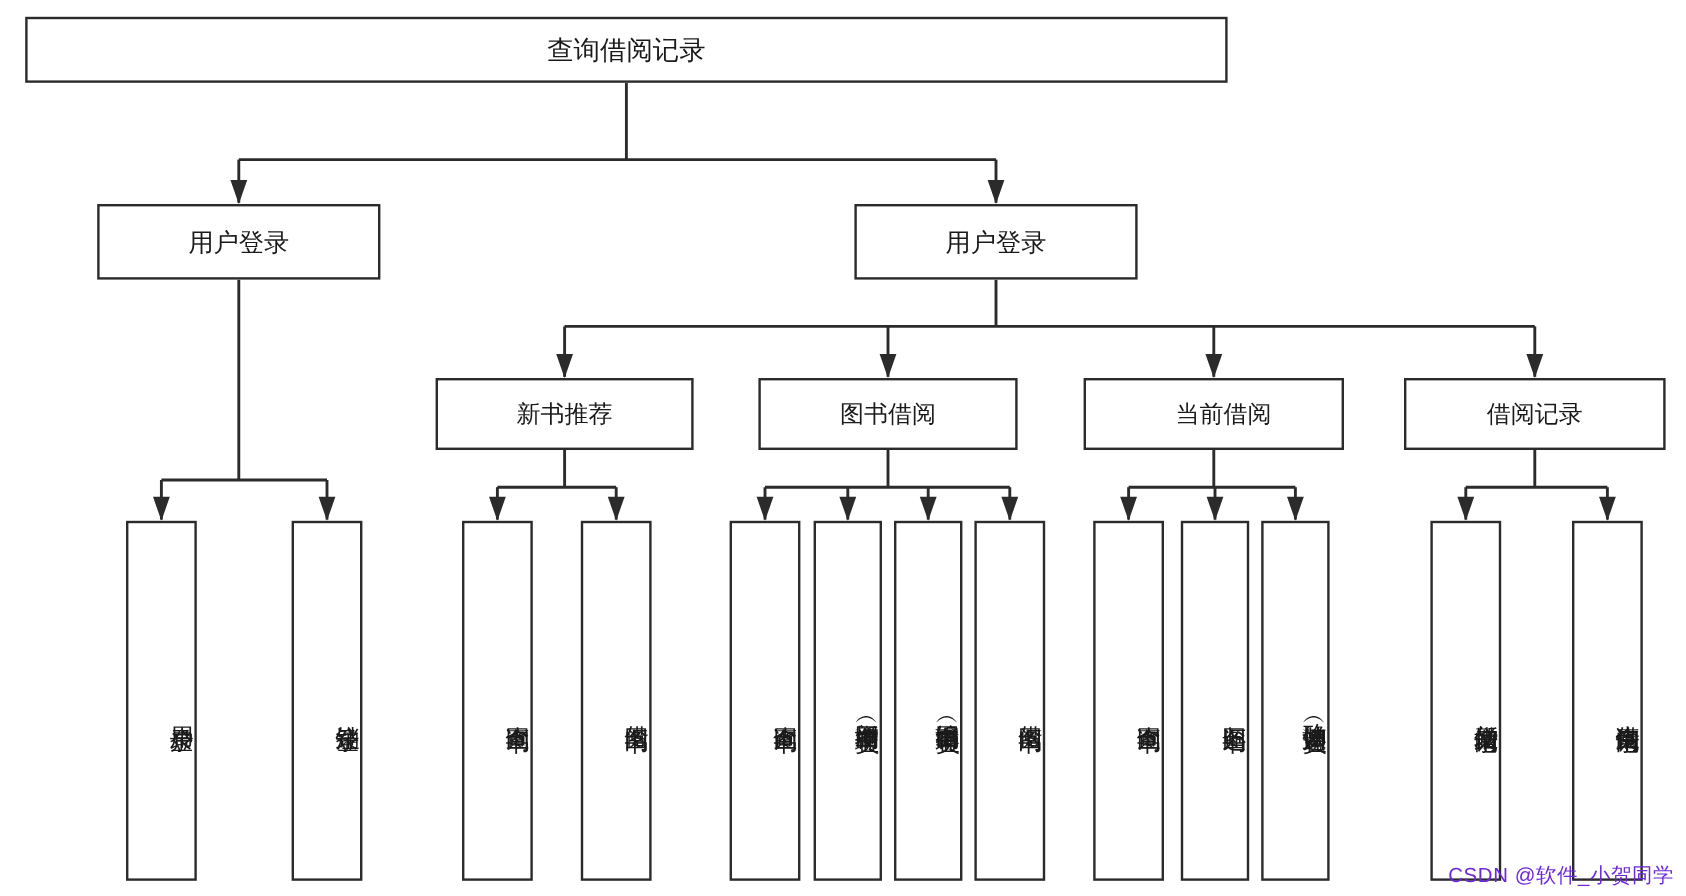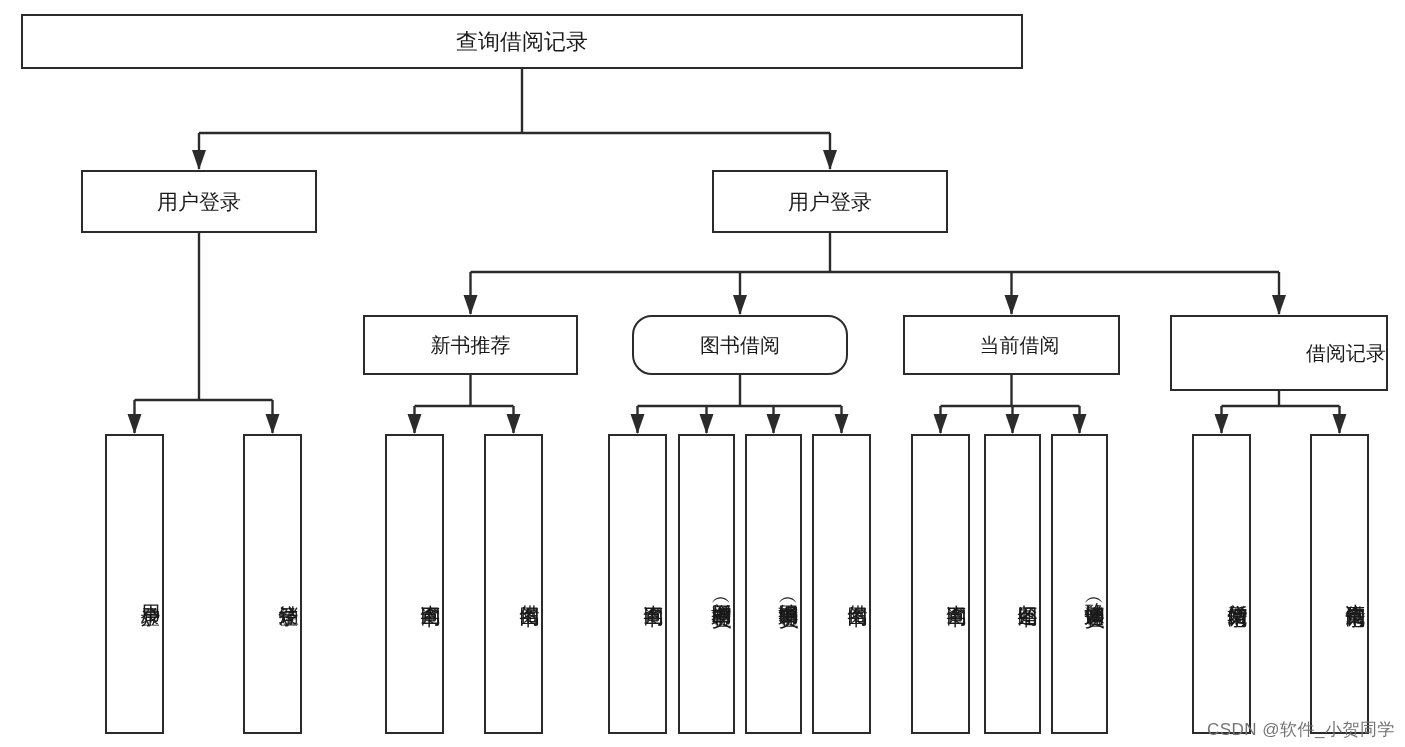--- a/index.html
+++ b/index.html
@@ -64,21 +64,21 @@
     fill: none;
   }
   .arrow-head {
     fill: #2b2b2b;
   }
   #watermark {
     position: absolute;
     right: 10px;
     bottom: 6px;
     font-size: 17px;
-    color: #737373;
+    color: #6d28d9;
     letter-spacing: 0.5px;
     user-select: none;
   }
 </style>
 </head>
 <body>
 
 <div id="canvas">
   <svg id="edges" viewBox="0 0 1405 747">
       <line x1="522" y1="69" x2="522" y2="133" class="edge-line"></line>
@@ -140,27 +140,27 @@
       </div>
       <div class="node level1" style="left: 81px; top: 170px; width: 236px; height: 63px;">
         <span class="node-label">用户登录</span>
       </div>
       <div class="node level1" style="left: 712px; top: 170px; width: 236px; height: 63px;">
         <span class="node-label">用户登录</span>
       </div>
       <div class="node level2" style="left: 363px; top: 315px; width: 215px; height: 60px;">
         <span class="node-label">新书推荐</span>
       </div>
-      <div class="node level2" style="left: 632px; top: 315px; width: 216px; height: 60px; border-radius: 20px;">
+      <div class="node level2" style="left: 632px; top: 315px; width: 216px; height: 60px;">
         <span class="node-label">图书借阅</span>
       </div>
       <div class="node level2" style="left: 903px; top: 315px; width: 217px; height: 60px; padding-left: 16px;">
         <span class="node-label">当前借阅</span>
       </div>
-      <div class="node level2" style="left: 1170px; top: 315px; width: 218px; height: 76px; justify-content: flex-end;">
+      <div class="node level2" style="left: 1170px; top: 315px; width: 218px; height: 60px;">
         <span class="node-label">借阅记录</span>
       </div>
       <div class="node leaf" style="left: 105px; top: 434px; width: 59px; height: 300px;">
         <span class="node-label">用户登录</span>
       </div>
       <div class="node leaf" style="left: 243px; top: 434px; width: 59px; height: 300px;">
         <span class="node-label">注销登录</span>
       </div>
       <div class="node leaf" style="left: 385px; top: 434px; width: 59px; height: 300px;">
         <span class="node-label">查询图书</span>

